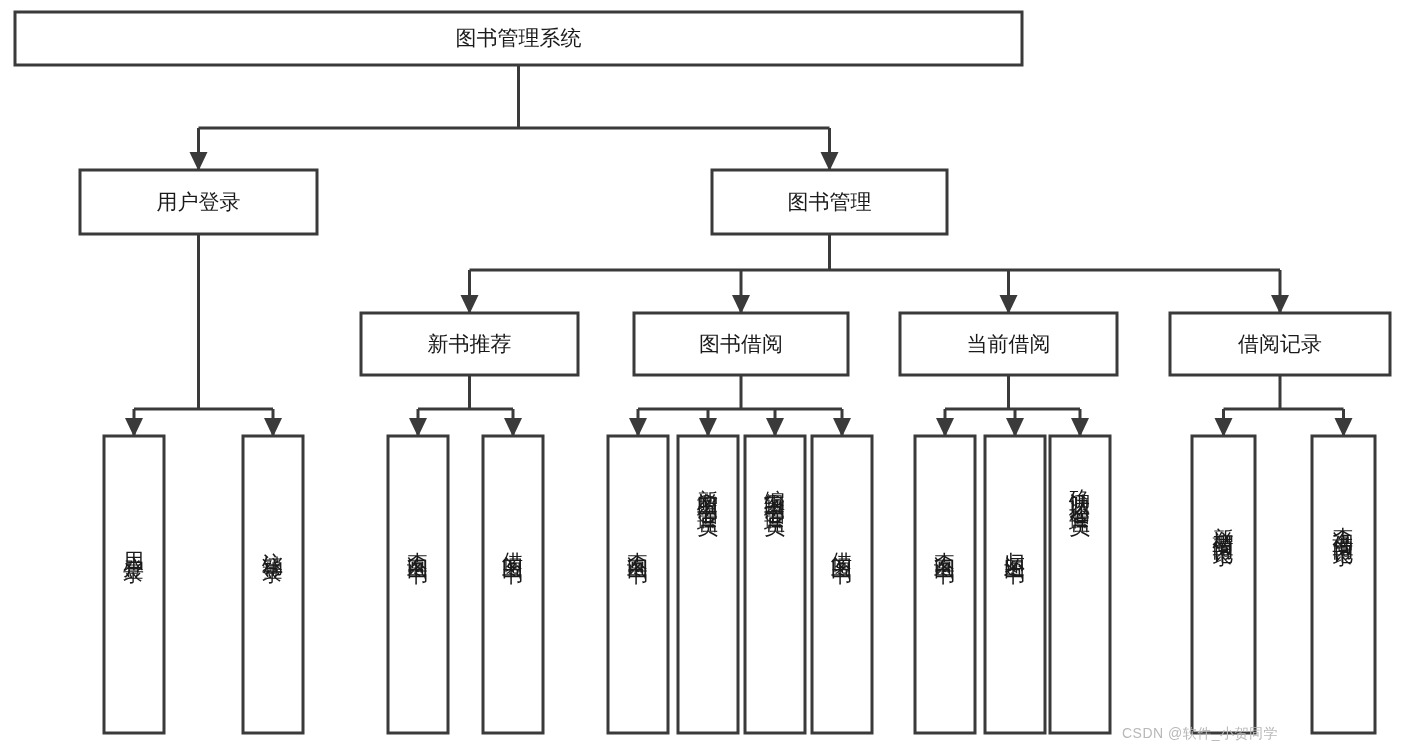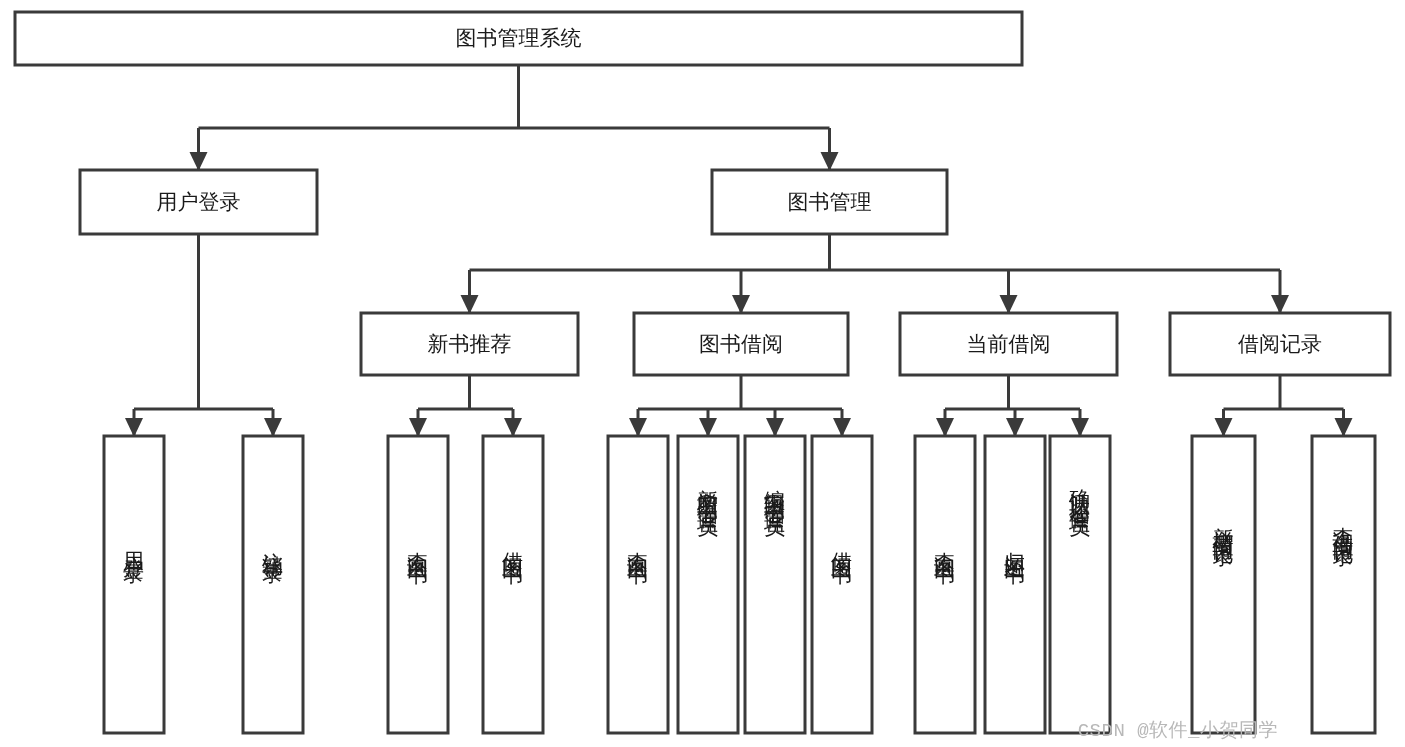--- a/index.html
+++ b/index.html
@@ -70,22 +70,22 @@
     line-height: 1;
     color: #1a1a1a;
     letter-spacing: 4px;
     white-space: nowrap;
     text-align: center;
   }
   .watermark {
     position: absolute;
     right: 10px;
     bottom: 4px;
-    font-family: Liberation Mono, monospace;
-    font-size: 19px;
+    font-family: Liberation Sans, sans-serif;
+    font-size: 14px;
     color: #b8b8b8;
     letter-spacing: 0.5px;
     user-select: none;
     white-space: nowrap;
   }
 </style>
 </head>
 <body>
 
 <div id="diagram-root">

